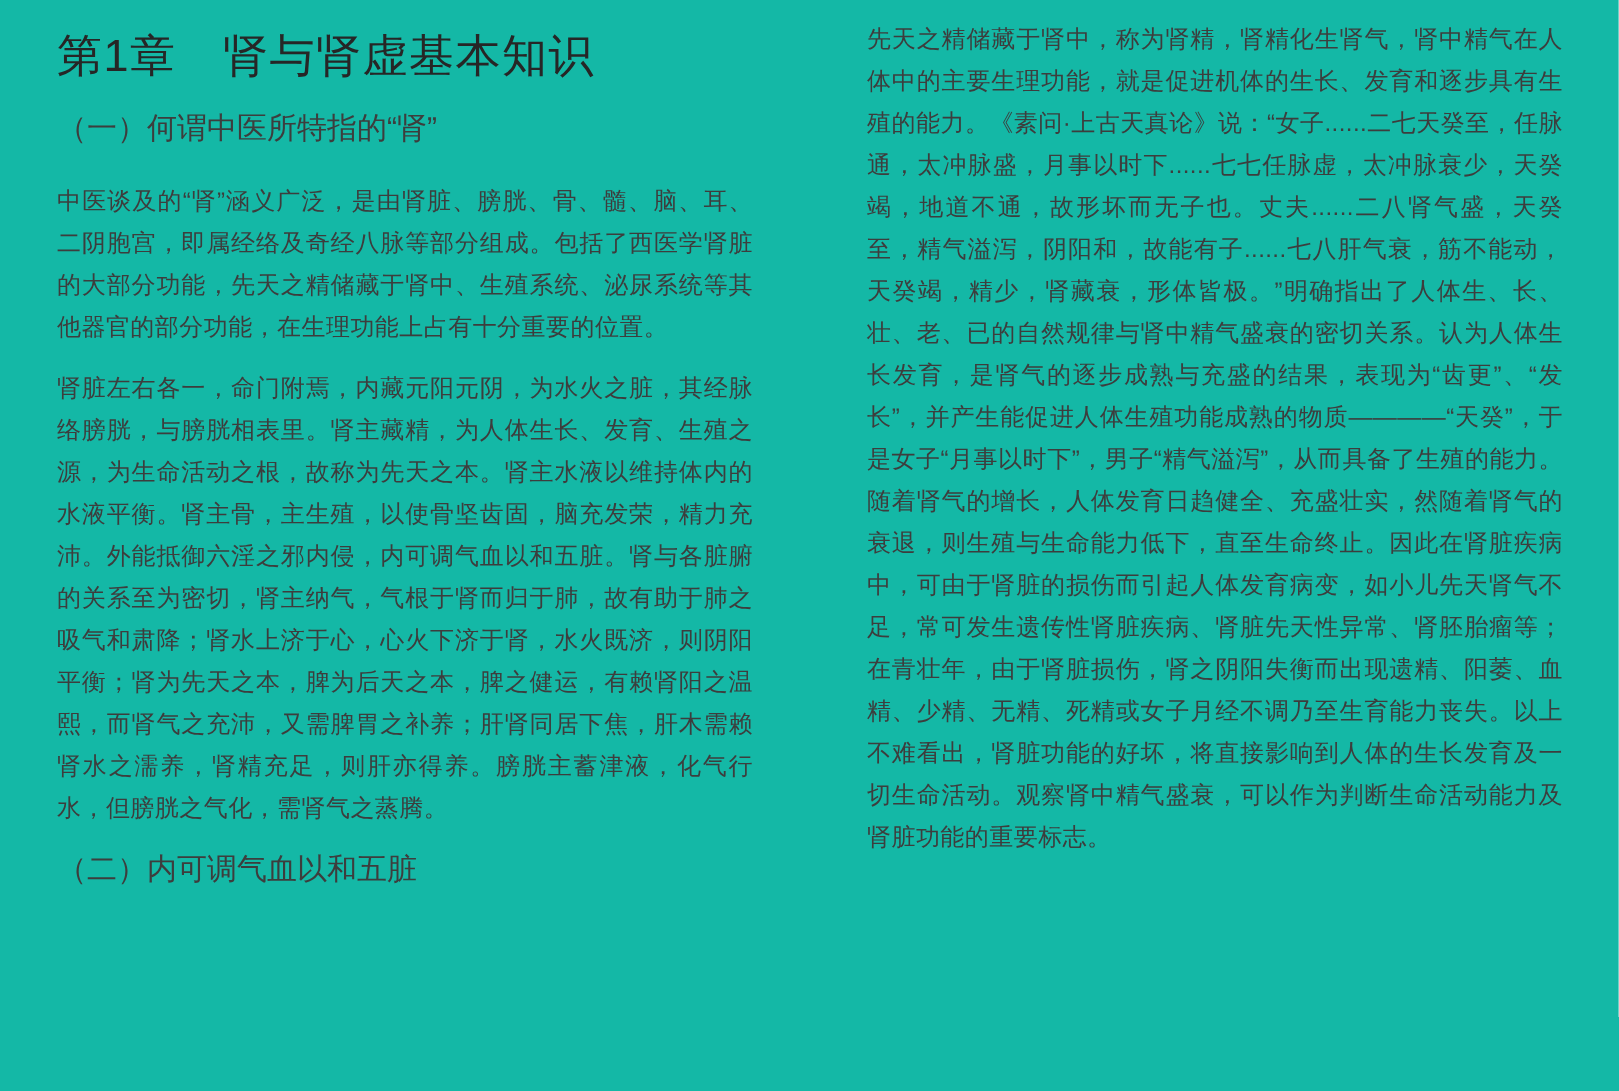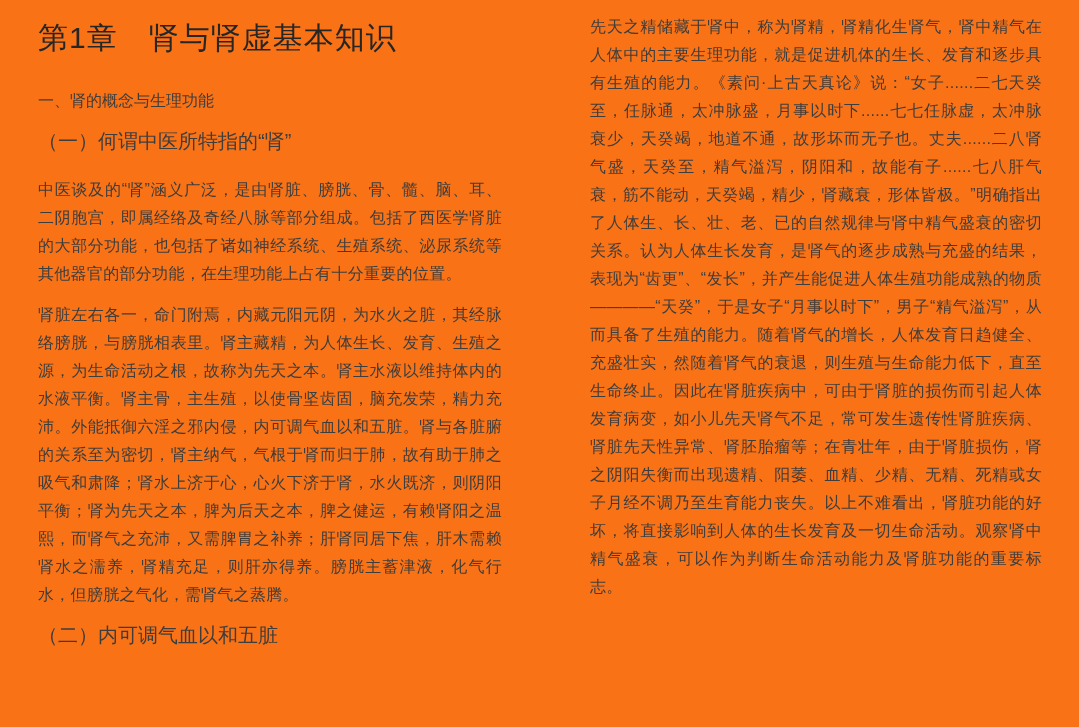--- a/index.html
+++ b/index.html
@@ -13,21 +13,21 @@
     overflow: hidden;
     font-family: "Liberation Sans", sans-serif;
     color: #3d3d3d;
   }
   .page {
     box-sizing: border-box;
     width: 1079px;
     height: 727px;
     padding: 10px 37px 0 38px;
     display: flex;
-    background: #f97316;
+    background: #14b8a6;
   }
   .col {
     box-sizing: border-box;
   }
   .col-left {
     width: 464px;
     margin-right: 76px;
     flex: 0 0 auto;
   }
   .col-right {
@@ -60,36 +60,34 @@
     line-height: 28px;
     text-align: justify;
     color: #3d3d3d;
     letter-spacing: 0.3px;
   }
   .para.after-heading {
     margin-top: 21px;
   }
   .para.col-start {
     margin-top: 3px;
-    margin-left: 12px;
   }
 </style>
 </head>
 <body>
 
 <div class="page">
 
   <div class="col col-left">
     <h1 class="chapter-title">第1章　肾与肾虚基本知识</h1>
 
-    <div class="section-heading">一、肾的概念与生理功能</div>
 
     <div class="sub-heading">（一）何谓中医所特指的“肾”</div>
 
-    <p class="para after-heading">中医谈及的“肾”涵义广泛，是由肾脏、膀胱、骨、髓、脑、耳、二阴胞宫，即属经络及奇经八脉等部分组成。包括了西医学肾脏的大部分功能，也包括了诸如神经系统、生殖系统、泌尿系统等其他器官的部分功能，在生理功能上占有十分重要的位置。</p>
+    <p class="para after-heading">中医谈及的“肾”涵义广泛，是由肾脏、膀胱、骨、髓、脑、耳、二阴胞宫，即属经络及奇经八脉等部分组成。包括了西医学肾脏的大部分功能，先天之精储藏于肾中、生殖系统、泌尿系统等其他器官的部分功能，在生理功能上占有十分重要的位置。</p>
 
     <p class="para">肾脏左右各一，命门附焉，内藏元阳元阴，为水火之脏，其经脉络膀胱，与膀胱相表里。肾主藏精，为人体生长、发育、生殖之源，为生命活动之根，故称为先天之本。肾主水液以维持体内的水液平衡。肾主骨，主生殖，以使骨坚齿固，脑充发荣，精力充沛。外能抵御六淫之邪内侵，内可调气血以和五脏。肾与各脏腑的关系至为密切，肾主纳气，气根于肾而归于肺，故有助于肺之吸气和肃降；肾水上济于心，心火下济于肾，水火既济，则阴阳平衡；肾为先天之本，脾为后天之本，脾之健运，有赖肾阳之温熙，而肾气之充沛，又需脾胃之补养；肝肾同居下焦，肝木需赖肾水之濡养，肾精充足，则肝亦得养。膀胱主蓄津液，化气行水，但膀胱之气化，需肾气之蒸腾。</p>
 
     <div class="sub-heading">（二）内可调气血以和五脏</div>
   </div>
 
   <div class="col col-right">
     <p class="para col-start">先天之精储藏于肾中，称为肾精，肾精化生肾气，肾中精气在人体中的主要生理功能，就是促进机体的生长、发育和逐步具有生殖的能力。《素问·上古天真论》说：“女子......二七天癸至，任脉通，太冲脉盛，月事以时下......七七任脉虚，太冲脉衰少，天癸竭，地道不通，故形坏而无子也。丈夫......二八肾气盛，天癸至，精气溢泻，阴阳和，故能有子......七八肝气衰，筋不能动，天癸竭，精少，肾藏衰，形体皆极。”明确指出了人体生、长、壮、老、已的自然规律与肾中精气盛衰的密切关系。认为人体生长发育，是肾气的逐步成熟与充盛的结果，表现为“齿更”、“发长”，并产生能促进人体生殖功能成熟的物质————“天癸”，于是女子“月事以时下”，男子“精气溢泻”，从而具备了生殖的能力。随着肾气的增长，人体发育日趋健全、充盛壮实，然随着肾气的衰退，则生殖与生命能力低下，直至生命终止。因此在肾脏疾病中，可由于肾脏的损伤而引起人体发育病变，如小儿先天肾气不足，常可发生遗传性肾脏疾病、肾脏先天性异常、肾胚胎瘤等；在青壮年，由于肾脏损伤，肾之阴阳失衡而出现遗精、阳萎、血精、少精、无精、死精或女子月经不调乃至生育能力丧失。以上不难看出，肾脏功能的好坏，将直接影响到人体的生长发育及一切生命活动。观察肾中精气盛衰，可以作为判断生命活动能力及肾脏功能的重要标志。</p>
 
   </div>

